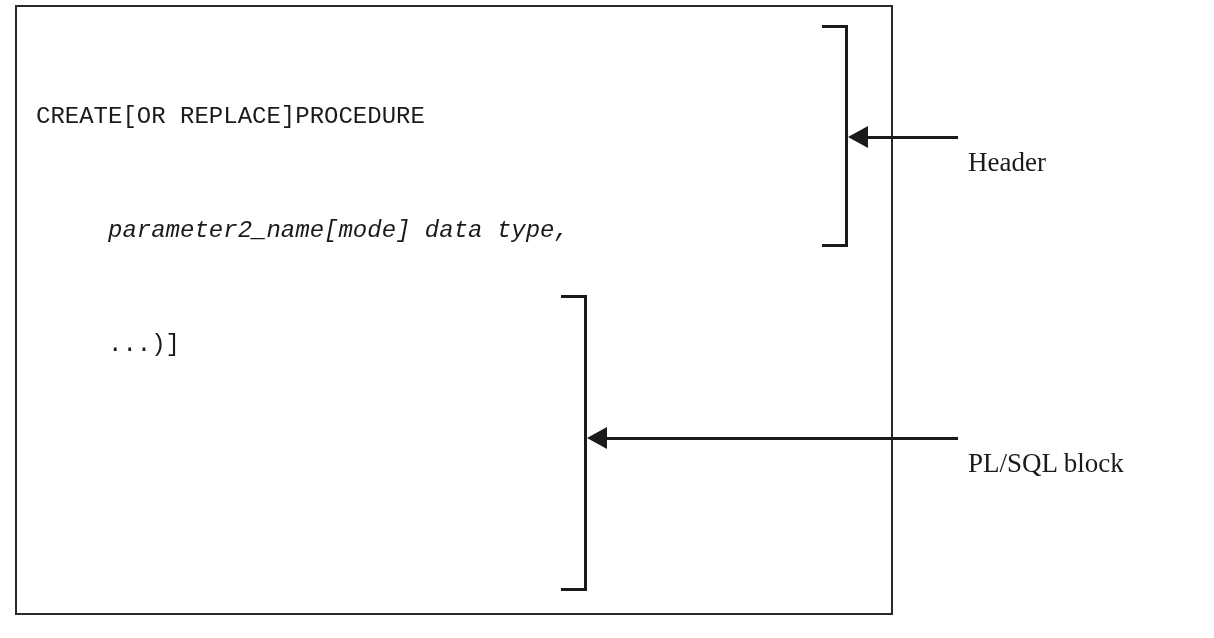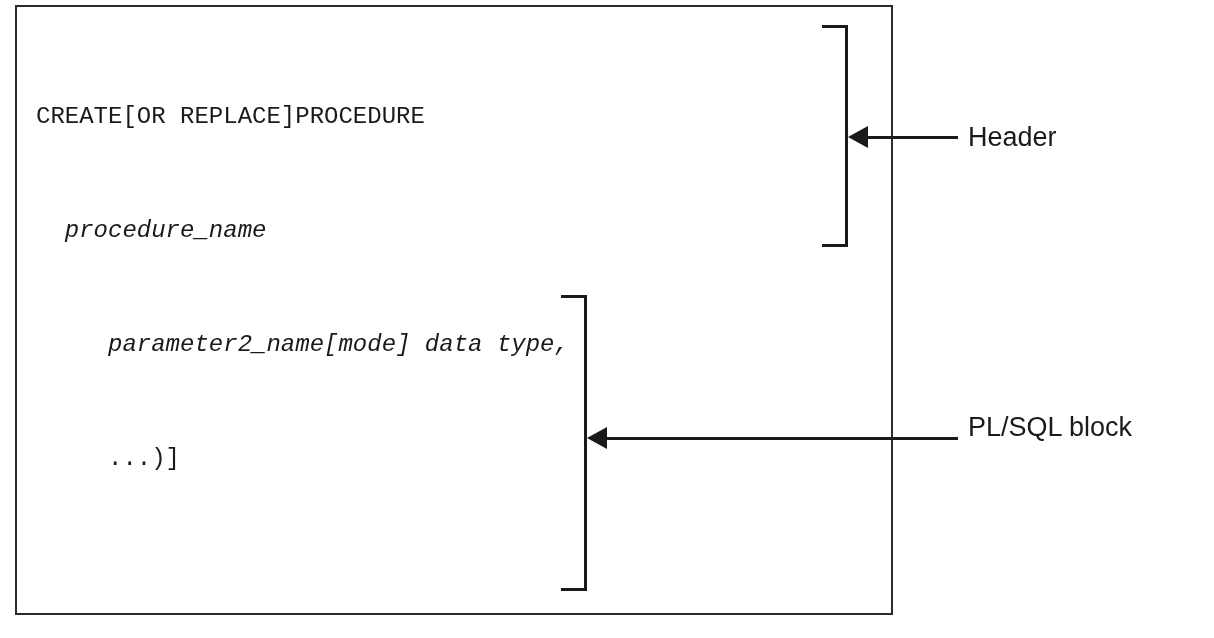--- a/index.html
+++ b/index.html
@@ -53,52 +53,52 @@
     position:absolute;
     width:0;height:0;
     border-top:11px solid transparent;
     border-bottom:11px solid transparent;
     border-right:20px solid #1a1a1a;
   }
 
   
   .callout-label{
     position:absolute;
-    font-family:Liberation Sans, sans-serif;
+    font-family:Liberation Serif, serif;
     font-size:27px;
     color:#1a1a1a;
     white-space:nowrap;
     line-height:1;
+    margin-top:25px;
   }
 </style>
 </head>
 <body>
 
 <div id="stage">
 
   <div id="syntax-box"></div>
 
   <div id="code-listing">
     <div class="code-line"><span>CREATE[OR REPLACE]PROCEDURE</span></div>
-    <div class="code-line ital"><span>  procedure_name</span></div>
     <div class="code-line ital"><span>     parameter2_name[mode] data type,</span></div>
     <div class="code-line"><span>     ...)]</span></div>
     
     
     
     
     
     
     
     
   </div>
 
   <div class="brace" style="left:822px;top:25px;width:26px;height:222px;"></div>
   <div class="leader" style="left:868px;top:136px;width:90px;"></div>
   <div class="arrowhead" style="left:848px;top:126px;"></div>
   <div class="callout-label" style="left:968px;top:124px;">Header</div>
 
   <div class="brace" style="left:561px;top:295px;width:26px;height:296px;"></div>
   <div class="leader" style="left:607px;top:437px;width:351px;"></div>
   <div class="arrowhead" style="left:587px;top:427px;"></div>
-  <div class="callout-label" style="left:968px;top:414px;">PL/SQL block</div>
+  <div class="callout-label" style="left:968px;top:425px;">PL/SQL block</div>
 
 </div>
 
 </body></html>

